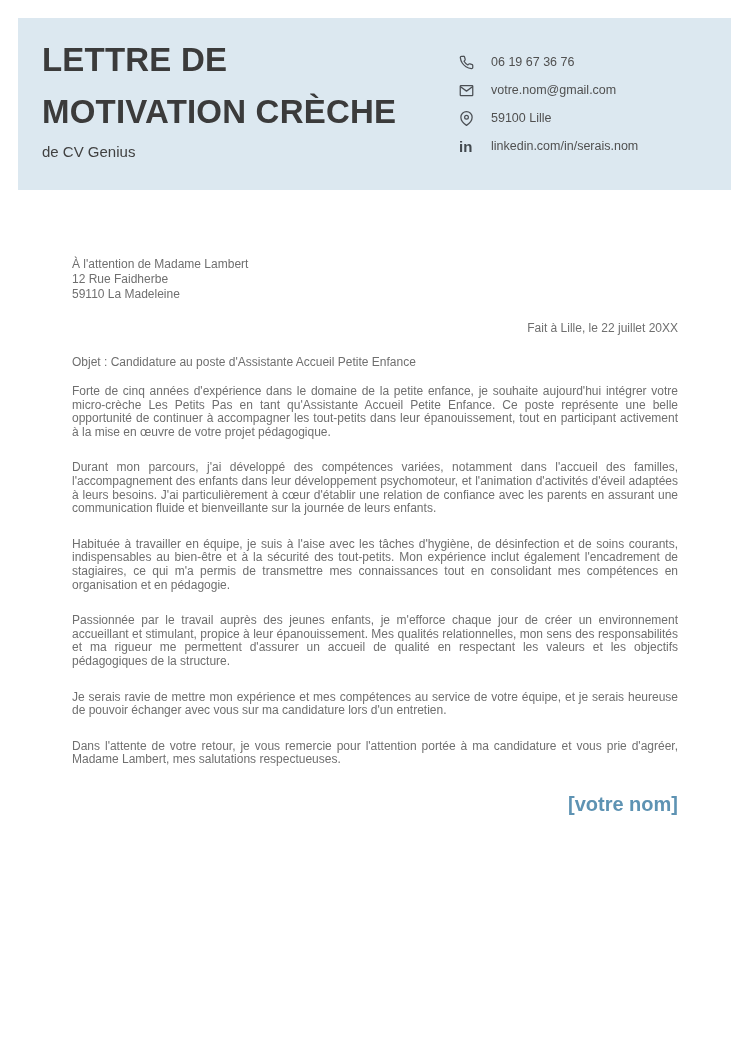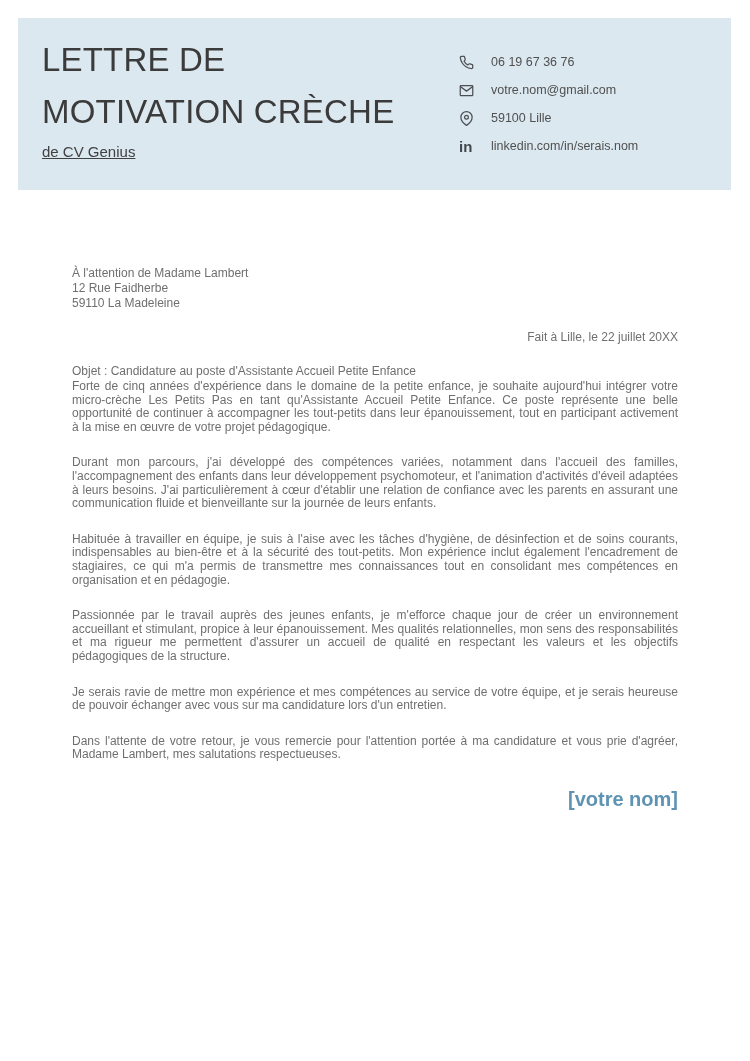--- a/index.html
+++ b/index.html
@@ -23,26 +23,25 @@
     position: absolute;
     left: 24px; top: 16px;
   }
   .title {
     font-size: 33px;
     line-height: 52px;
     font-weight: 400;
     color: #3b3b3b;
     letter-spacing: 0.2px;
   }
-  .title .title-line { display: block; white-space: nowrap; }
+  .title .title-line { display: block; white-space: nowrap; font-weight: bold; }
   .subtitle {
     margin-top: 5px;
     font-size: 15px;
     color: #414141;
-    text-decoration: underline;
   }
   .contact {
     position: absolute;
     left: 441px; top: 30px;
   }
   .contact-row {
     display: flex;
     align-items: center;
     height: 28px;
   }
@@ -62,28 +61,28 @@
     line-height: 1;
   }
   .contact-value {
     margin-left: 15px;
     font-size: 12.5px;
     color: #505050;
   }
   
   .letter {
     position: absolute;
-    left: 72px; top: 266px;
+    left: 72px; top: 257px;
     width: 606px;
     color: #6f6f6f;
     font-size: 12px;
   }
   .recipient { line-height: 15px; margin-bottom: 19px; }
   .date-line { text-align: right; line-height: 14px; margin-bottom: 20px; }
-  .subject { line-height: 14px; margin-bottom: 2px; }
+  .subject { line-height: 14px; margin-bottom: 16px; }
   .salutation { line-height: 14px; margin-bottom: 22px; }
   .para {
     line-height: 13.6px;
     text-align: justify;
     margin-bottom: 22px;
   }
   .signature {
     margin-top: 26px;
     font-size: 20px;
     font-weight: bold;

